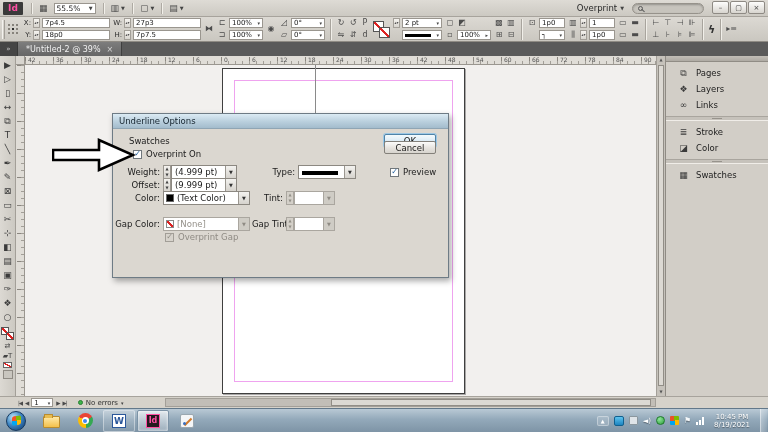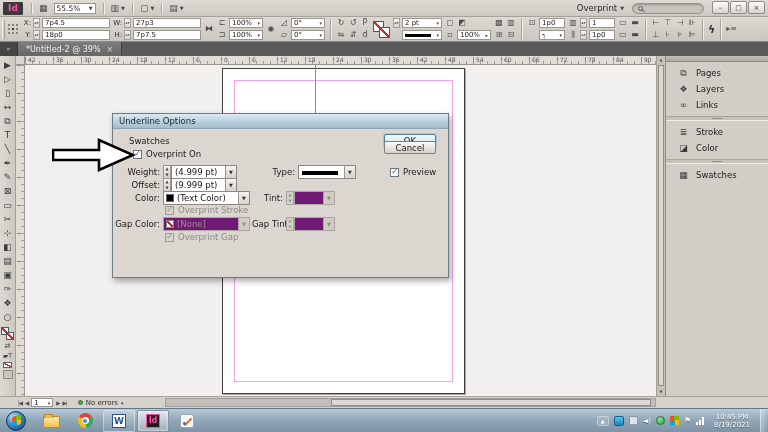--- a/index.html
+++ b/index.html
@@ -113,21 +113,21 @@
   .dlg-body{position:relative;height:148px;font-size:8.5px}
   .dlg-section{position:absolute;left:16px;top:7px;color:#1a1a1a}
   .dlg-row{position:absolute;left:2px;width:242px;height:14px;display:flex;align-items:center}
   .lbl1{width:48px;text-align:right;padding-right:3px;white-space:nowrap;flex:none}
   .lbl2{width:34px;text-align:right;padding-right:3px;white-space:nowrap;flex:none;margin-left:2px}
   .lbl2.wide{width:59px}
   .combo{height:14px;background:#fff;border:1px solid #8c8881;display:flex;align-items:center;flex:none}
   .combo-text{flex:1;padding:0 3px;white-space:nowrap;overflow:hidden}
   .combo-arrow{width:11px;align-self:stretch;border-left:1px solid #9a968f;background:linear-gradient(#f3f2ef,#d6d3cd);
     font-size:5px;display:flex;align-items:center;justify-content:center;color:#333;flex:none}
-  .combo.disabled{background:#701a75;border-color:#aaa69f;color:#95918a}
+  .combo.disabled{background:#ffffff;border-color:#aaa69f;color:#95918a}
   .combo.disabled .combo-arrow{background:#cfccc5;color:#8f8b84;border-left-color:#aaa69f}
   .cw66{width:66px}.cw97{width:87px}.cw58{width:58px}.cw41{width:41px}
   .step{width:8px;height:14px;display:flex;flex-direction:column;border:1px solid #9a968f;background:linear-gradient(#f5f3ef,#d8d5cf);flex:none}
   .step i{flex:1;font-size:4px;line-height:6px;text-align:center;color:#444;font-style:normal}
   .step.disabled{background:#d4d0c9;border-color:#aaa69f}
   .step.disabled i{color:#938f88}
   .chk{display:flex;align-items:center;gap:4px}
   .chk-box{width:9px;height:9px;background:#fff;border:1px solid #70777c;font-size:8px;line-height:8px;font-weight:bold;
     color:#1f5c99;display:flex;align-items:center;justify-content:center;flex:none}
   .chk-box.checked::before{content:"✓"}
@@ -587,26 +587,20 @@
         <span class="step disabled">
             <i>▲</i>
             <i>▼</i>
           </span>
         <div class="combo cw41 disabled">
           <span class="combo-text"></span>
           <span class="combo-arrow">▼</span>
         </div>
       </div>
 
-      <div class="dlg-row" style="top:76px;left:52px;height:10px">
-        <div class="chk disabled">
-          <span class="chk-box checked"></span>
-          <span class="chk-lbl">Overprint Stroke</span>
-        </div>
-      </div>
 
       <div class="dlg-row" style="top:88px">
         <span class="lbl1">Gap Color:</span>
         <div class="combo cw97 disabled">
           <span class="sw-none"></span>
           <span class="combo-text">[None]</span>
           <span class="combo-arrow">▼</span>
         </div>
         <span class="lbl2">Gap Tint:</span>
         <span class="step disabled">

